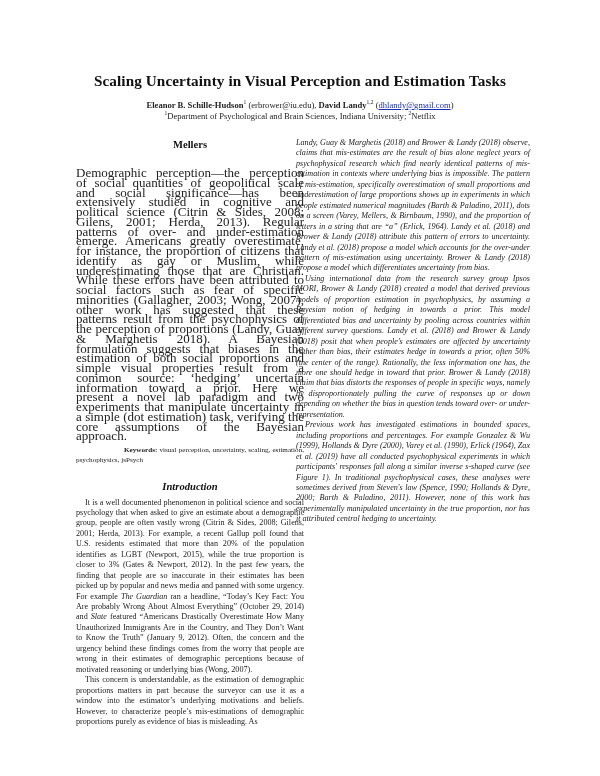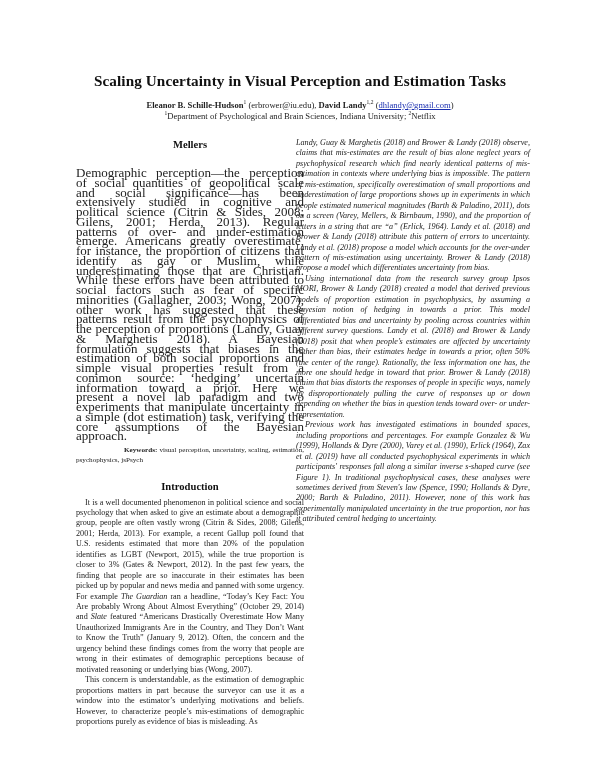--- a/index.html
+++ b/index.html
@@ -74,21 +74,21 @@
       margin: 0 0 14px 0;
     }
     .keywords b { font-weight: bold; padding-left: 48px; }
     .para {
       text-align: justify;
       text-indent: 9px;
       margin: 0;
     }
     .para.noindent { text-indent: 0; }
     .para i { font-style: italic; }
-    .intro-heading { margin-top: 3px; margin-bottom: 4px; }
+    .intro-heading { margin-top: 3px; margin-bottom: 4px; font-style: italic; }
   </style>
 </head>
 <body>
 
 <div class="page">
 
   <div class="title">Scaling Uncertainty in Visual Perception and Estimation Tasks</div>
 
   <div class="authors">
     <div>

